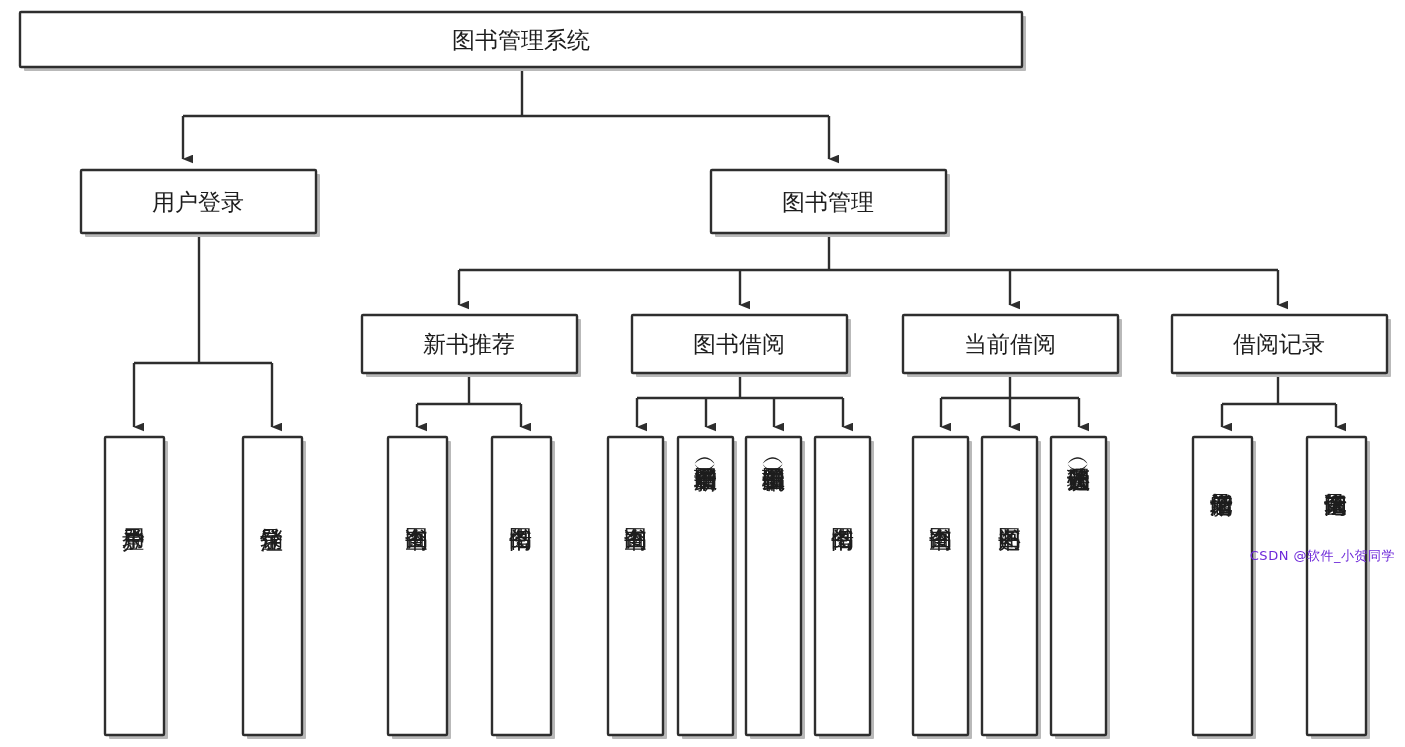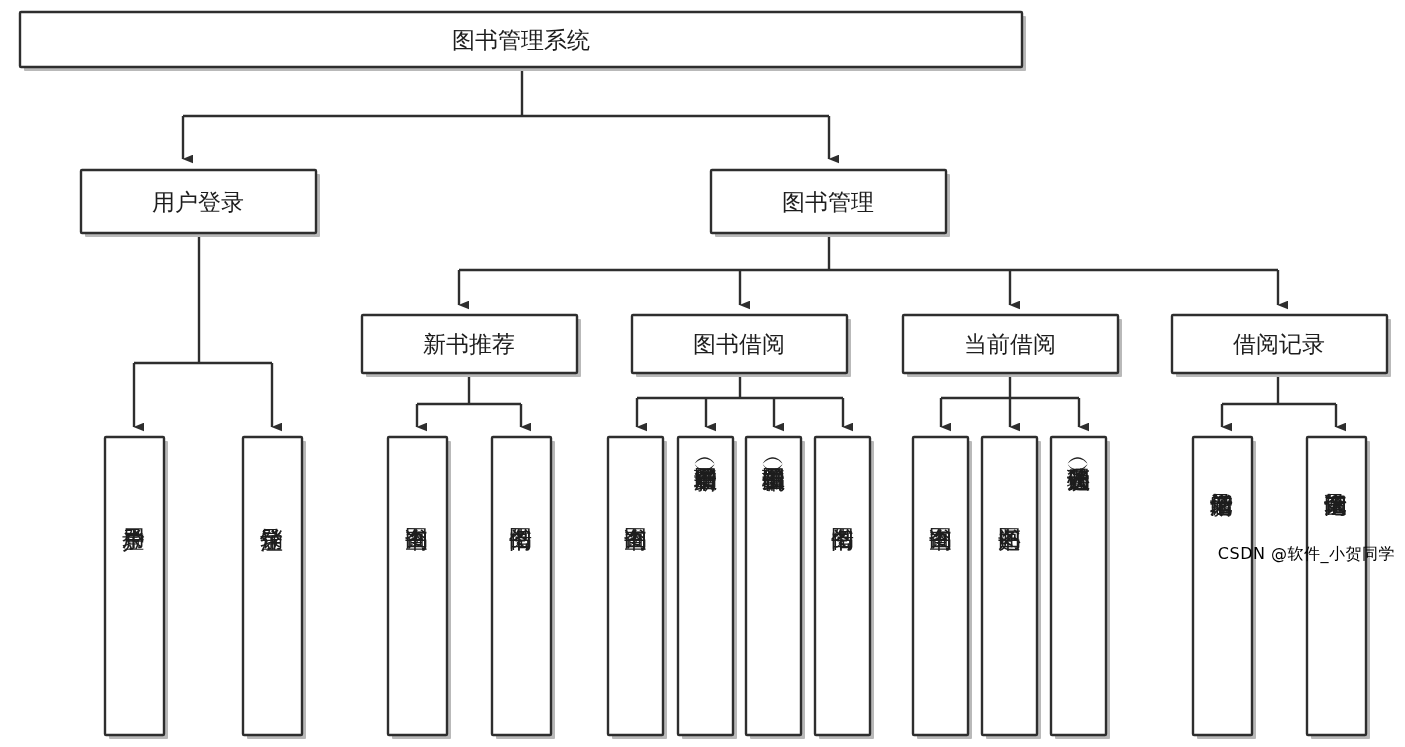--- a/index.html
+++ b/index.html
@@ -26,22 +26,22 @@
     font-family:"DejaVu Sans","Liberation Sans",sans-serif;
     font-size:23px;
     text-anchor:middle;
     writing-mode:vertical-rl;
     glyph-orientation-vertical:0;
   }
   .watermark{
     position:absolute;
     right:10px;bottom:6px;
     font-family:"DejaVu Sans","Liberation Sans",sans-serif;
-    font-size:16px;
-    color:#000000;
+    font-size:13px;
+    color:#6d28d9;
     white-space:nowrap;
     letter-spacing:0.5px;
     pointer-events:none;
   }
 </style>
 </head>
 <body>
 
 <div id="diagram-root">
 

